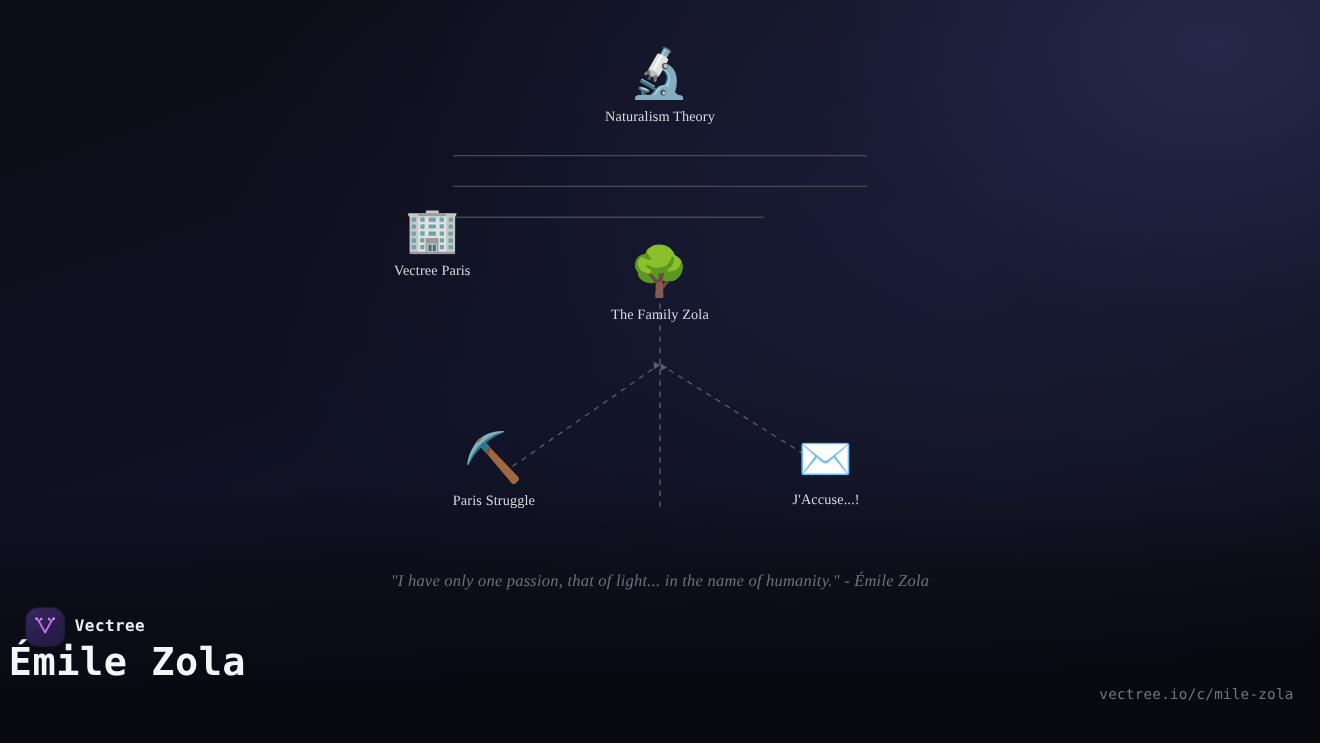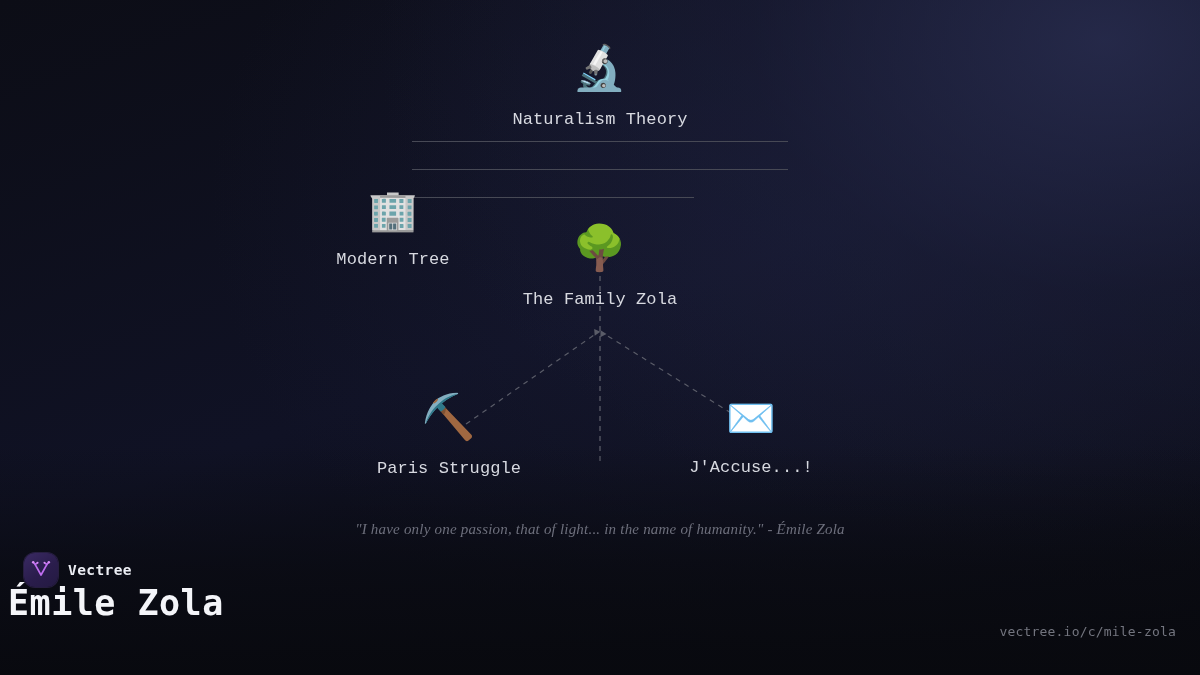--- a/index.html
+++ b/index.html
@@ -50,23 +50,23 @@
     z-index: 3;
   }
   .node .glyph {
     font-family: "DejaVu Sans", sans-serif;
     line-height: 1;
     display: block;
     user-select: none;
   }
   .node .label {
     display: block;
-    margin-top: 20px;
-    font-family: Liberation Mono, monospace;
-    font-size: 17px;
+    margin-top: 8px;
+    font-family: Liberation Serif, serif;
+    font-size: 13px;
     color: #d7d9e0;
     letter-spacing: 0.1px;
     white-space: nowrap;
   }
 
   .node-root   { left: 600px; top: 46px; }
   .node-root   .glyph { font-size: 44px; }
   .node-paris  { left: 393px; top: 190px; }
   .node-paris  .glyph { font-size: 40px; }
   .node-tree   { left: 600px; top: 226px; }
@@ -168,21 +168,21 @@
       <line x1="731" y1="413" x2="603" y2="333" stroke="#5a5c68" stroke-width="1.2" stroke-dasharray="5 5" marker-end="url(#arrowUp)"></line>
     </svg>
 
     <div class="node node-root">
       <span class="glyph">🔬</span>
       <span class="label">Naturalism Theory</span>
     </div>
 
     <div class="node node-paris">
       <span class="glyph">🏢</span>
-      <span class="label">Modern Tree</span>
+      <span class="label">Vectree Paris</span>
     </div>
 
     <div class="node node-tree">
       <span class="glyph">🌳</span>
       <span class="label">The Family Zola</span>
     </div>
 
     <div class="node node-social">
       <span class="glyph">⛏️</span>
       <span class="label">Paris Struggle</span>

